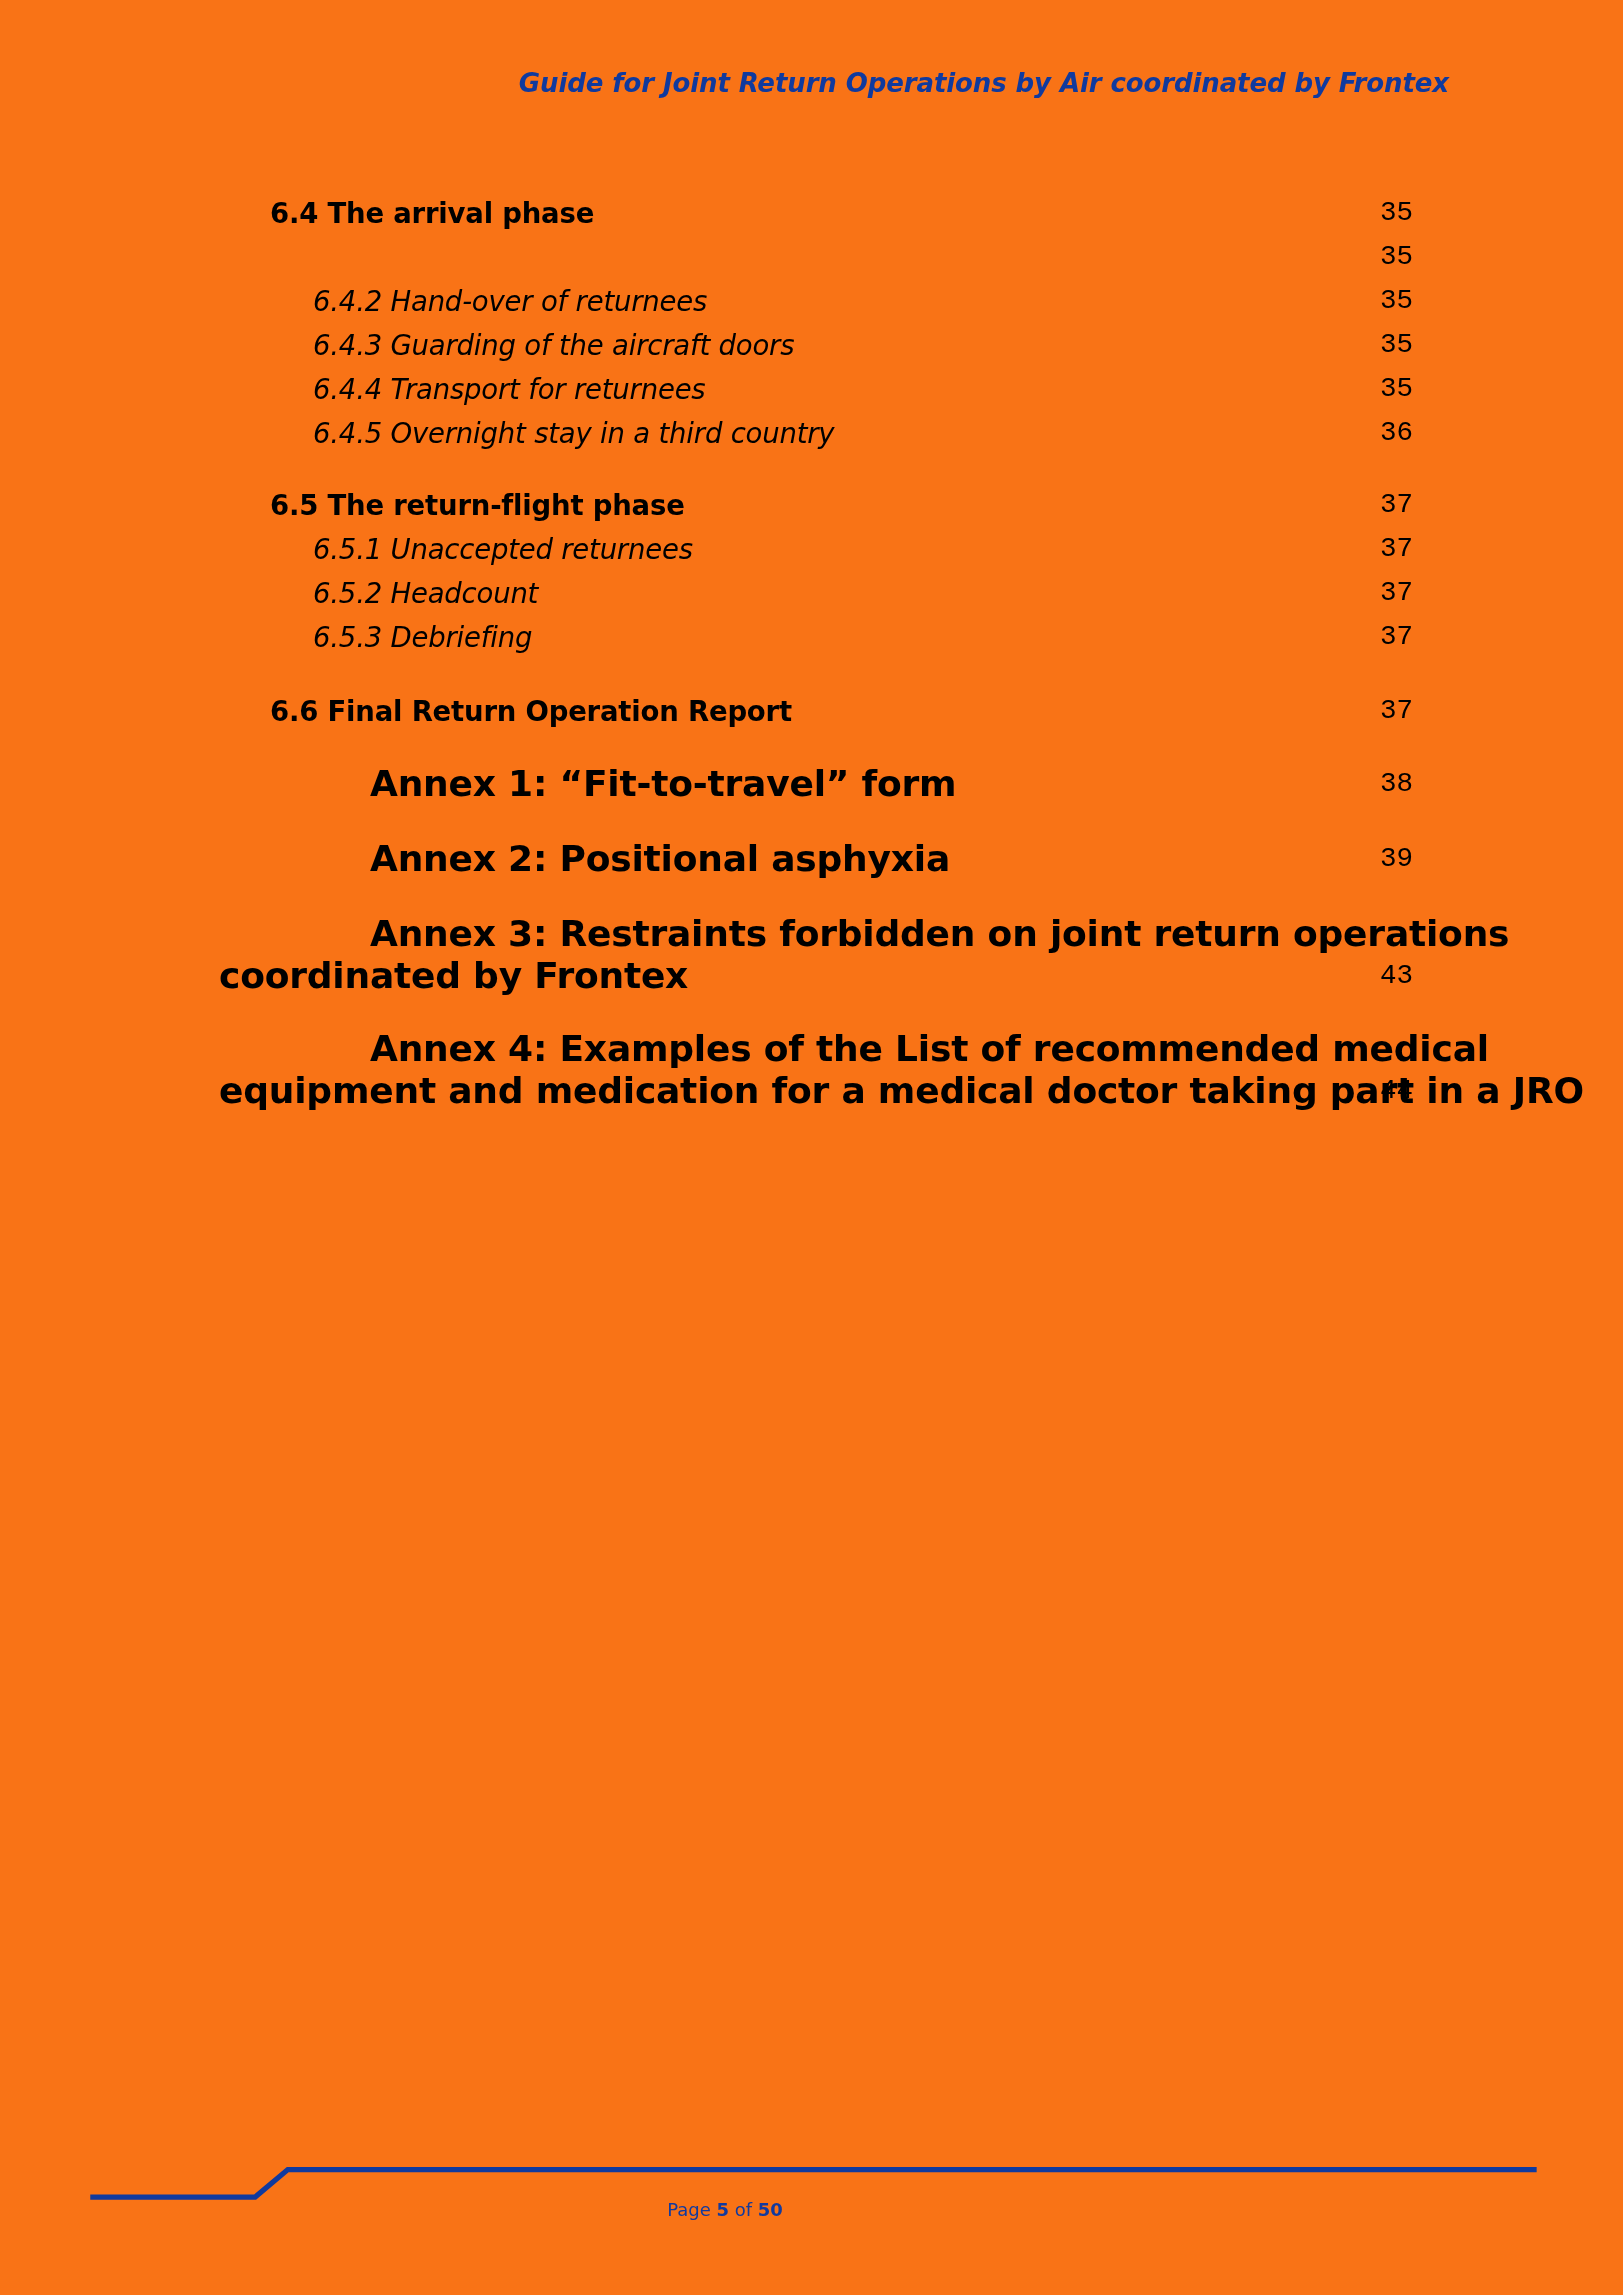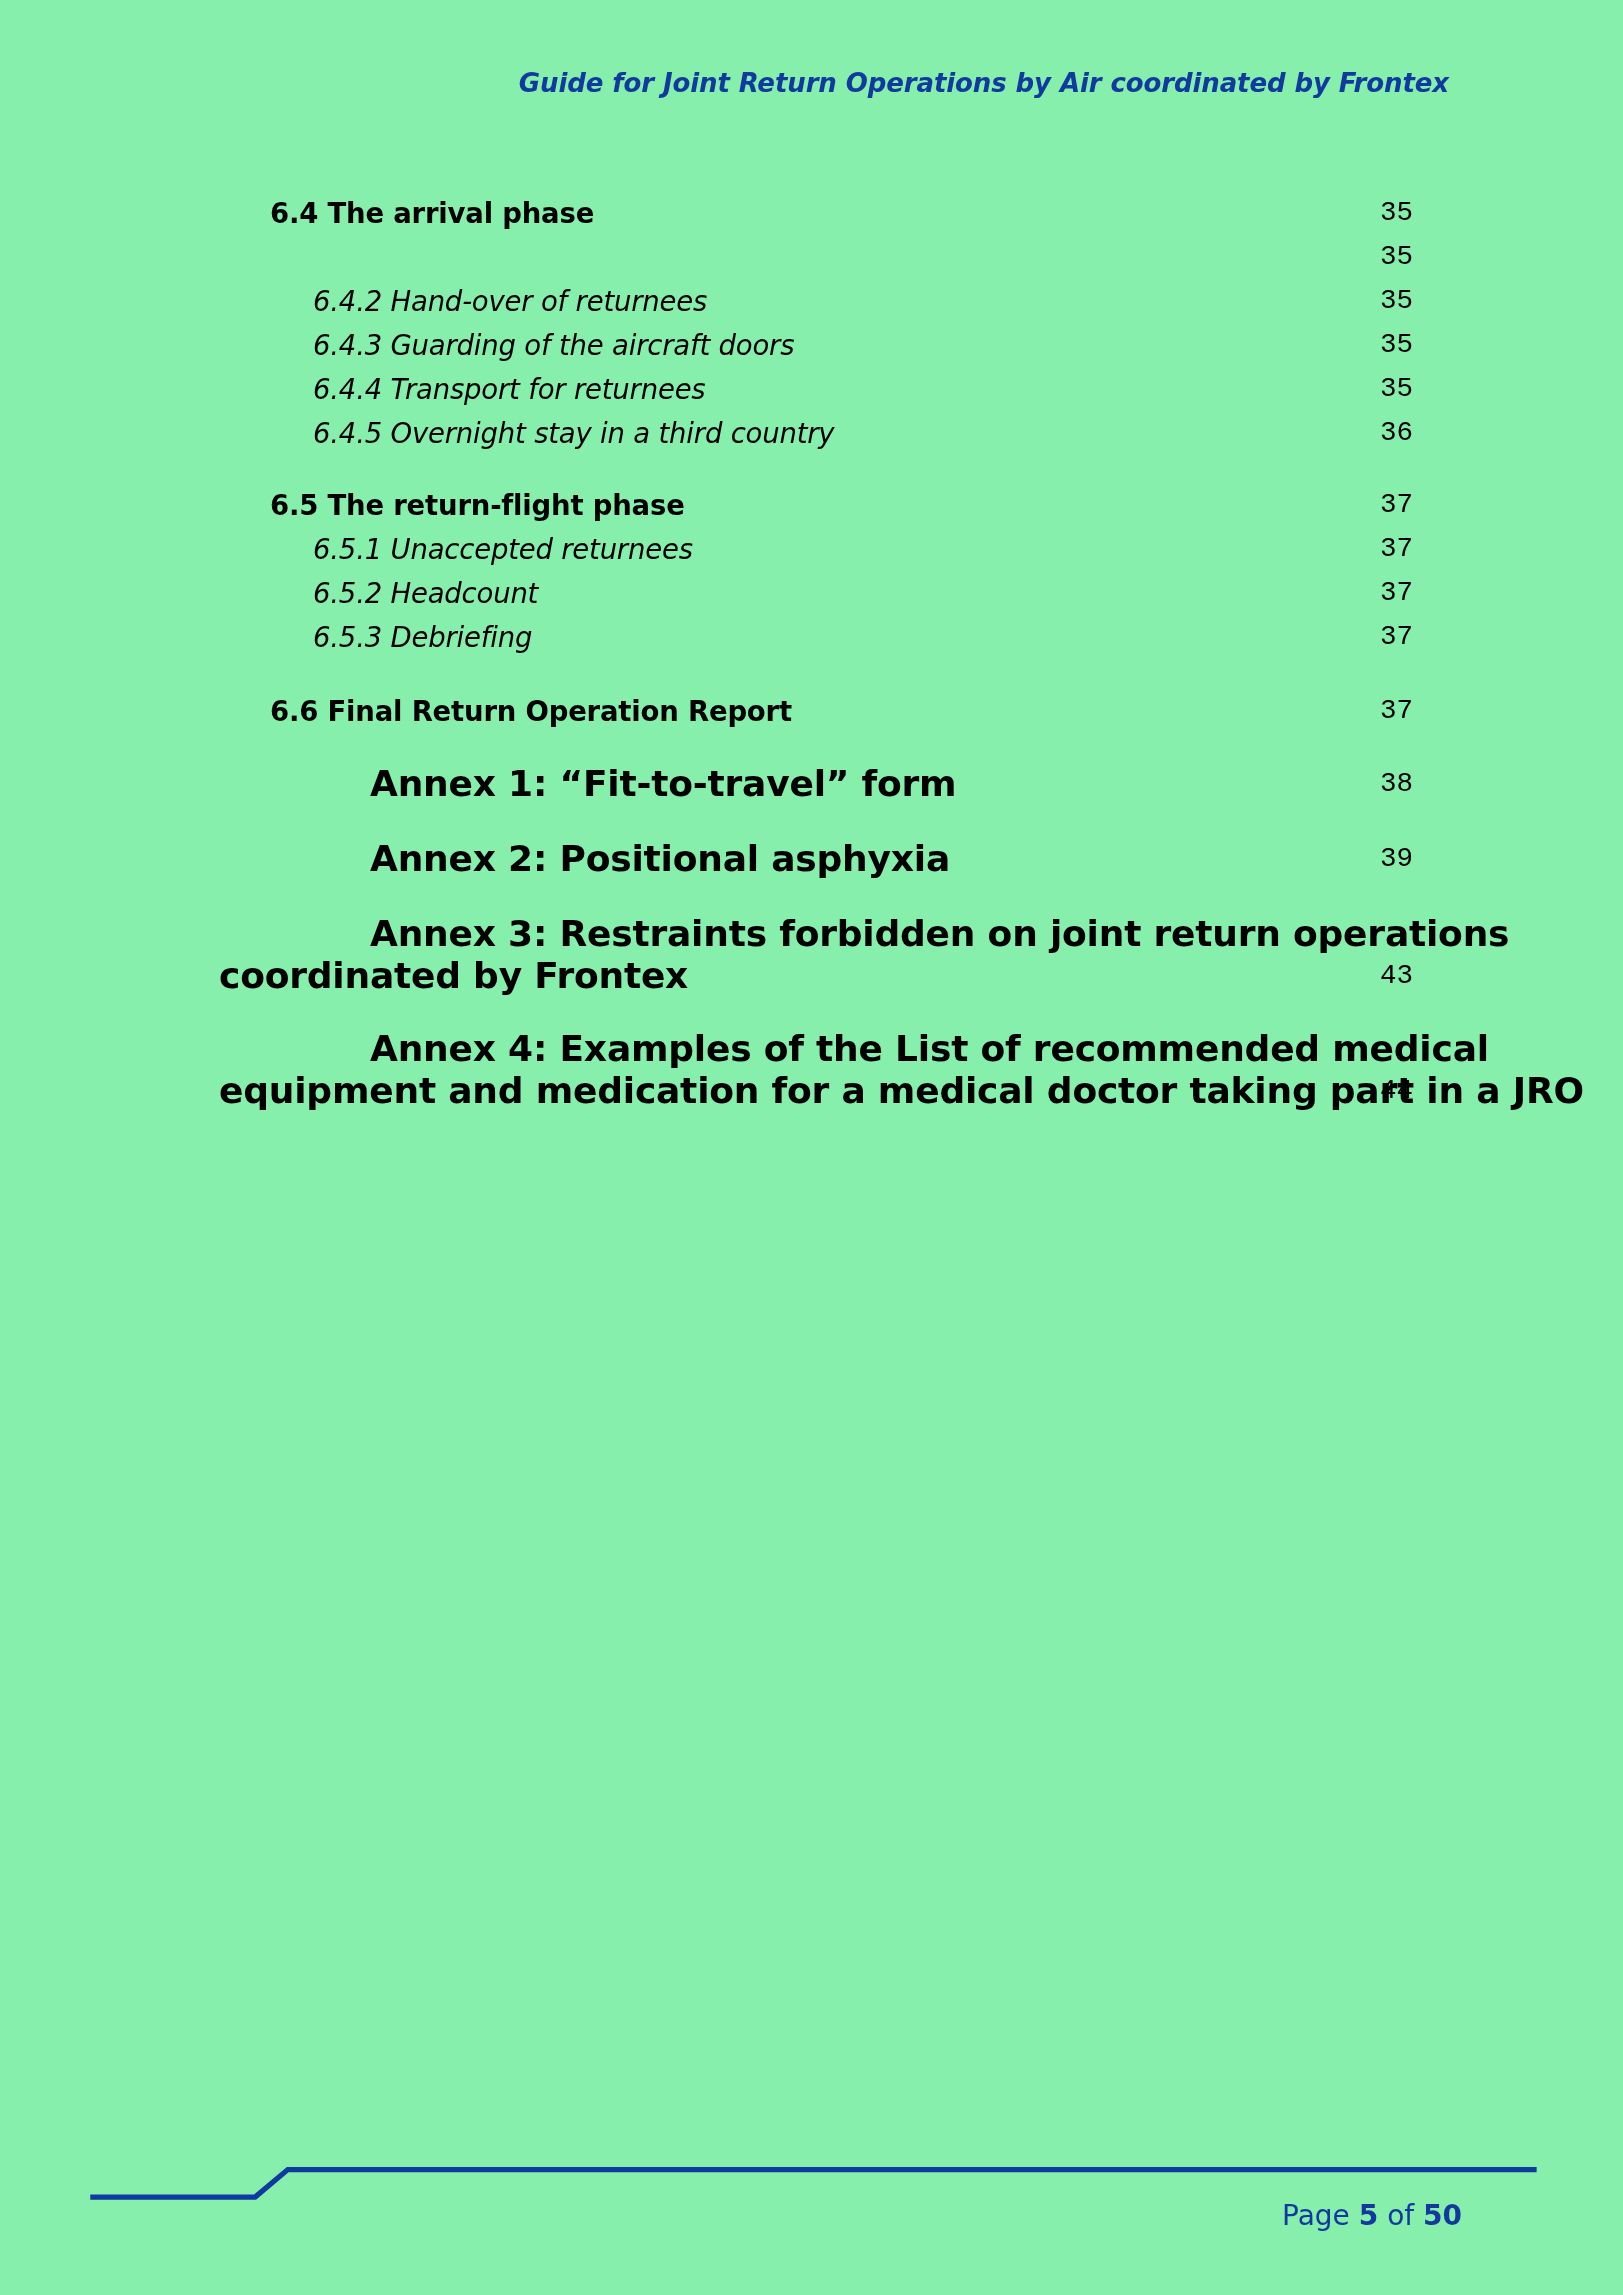--- a/index.html
+++ b/index.html
@@ -4,21 +4,21 @@
 <style>
   html, body {
     margin: 0;
     padding: 0;
     background: #ffffff;
   }
   .page {
     position: relative;
     width: 1623px;
     height: 2295px;
-    background: #86efac;
+    background: #f97316;
     overflow: hidden;
     font-family: "Liberation Sans", sans-serif;
     color: #000000;
   }
 
   
   .doc-header {
     position: absolute;
     left: 0;
     top: 68px;
@@ -118,26 +118,26 @@
   .footer-rule {
     position: absolute;
     left: 0;
     top: 2159px;
     width: 1623px;
     height: 46px;
     pointer-events: none;
   }
   .footer-text {
     position: absolute;
-    left: 12px;
+    left: 0;
     top: 2199px;
     width: 1450px;
-    text-align: right;
-    font-family: "DejaVu Sans", sans-serif;
-    font-size: 28px;
+    text-align: center;
+    font-family: "DejaVu Sans", sans-serif;
+    font-size: 18px;
     color: #123a9e;
     white-space: nowrap;
   }
   .footer-text .b { font-weight: bold; }
 </style>
 </head>
 <body>
 
 <div class="page">
 

